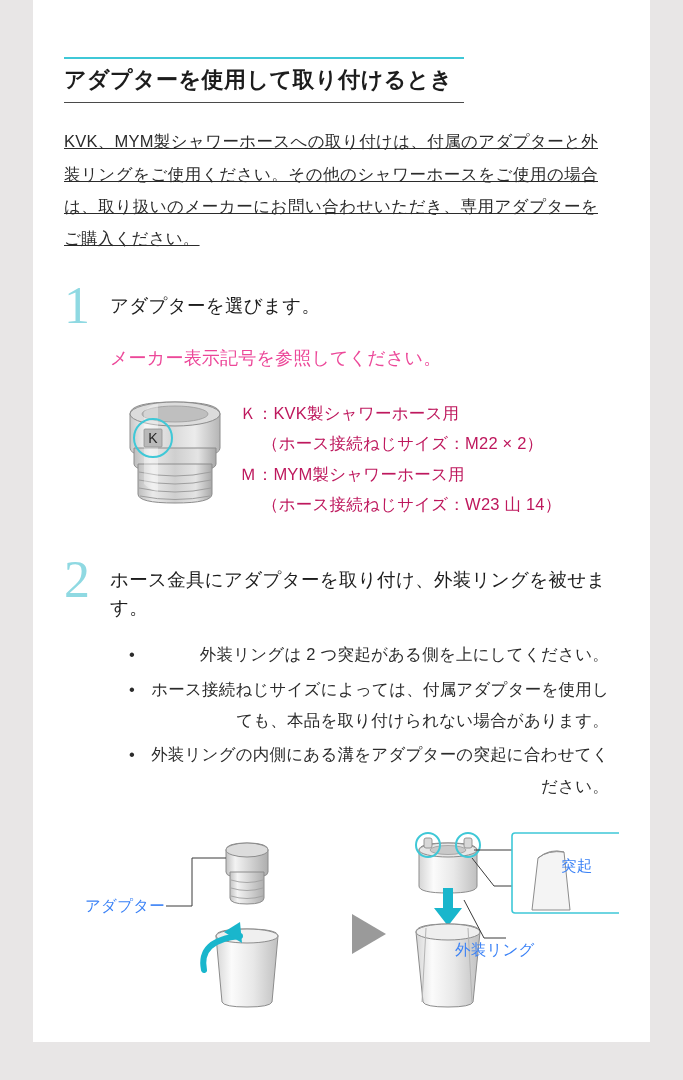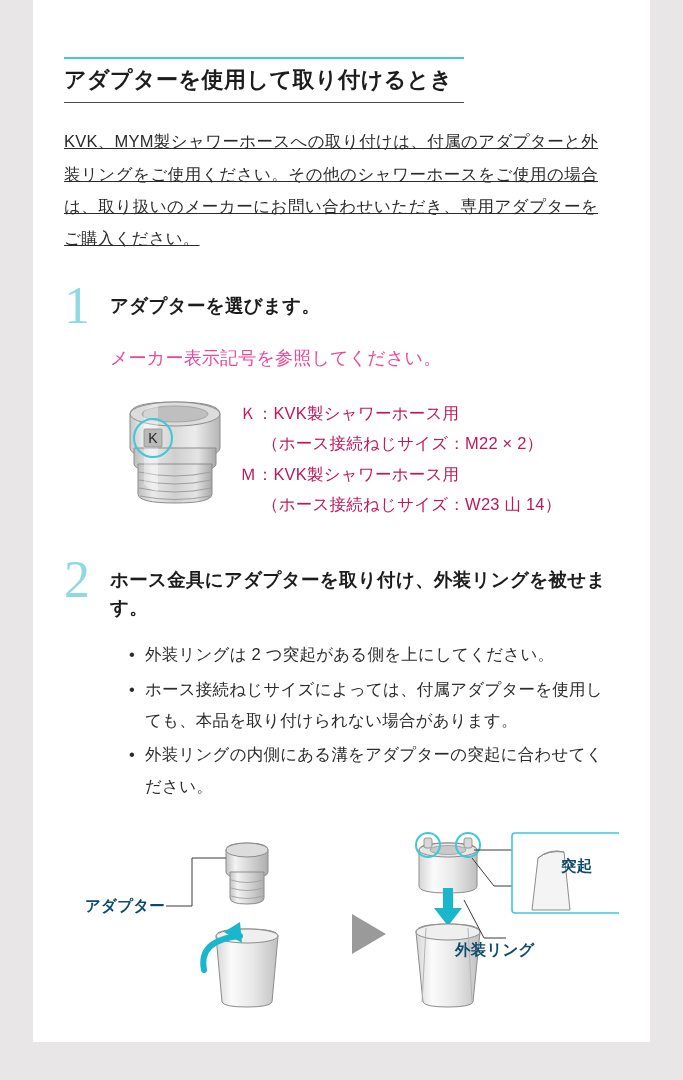--- a/index.html
+++ b/index.html
@@ -70,21 +70,21 @@
     font-size: 52px;
     line-height: 0.92;
     color: #8fd9e2;
     font-family: "Liberation Serif", serif;
     width: 46px;
     flex: 0 0 46px;
     margin-top: -6px;
   }
   .step-title {
     font-size: 18.5px;
-    font-weight: bold;
+    font-weight: normal;
     color: #1c1c1c;
     line-height: 1.5;
     padding-top: 4px;
     letter-spacing: 0.3px;
     flex: 1;
   }
   .step-title.wide { width: 505px; }
 
   
   .step1-note {
@@ -122,41 +122,41 @@
     font-size: 16.5px;
     line-height: 1.9;
     color: #2b2b2b;
     letter-spacing: 0.2px;
     width: 480px;
   }
   .bullet {
     position: relative;
     padding-left: 16px;
     margin-bottom: 3px;
+    text-align: right;
   }
   .bullet::before {
     content: "•";
     position: absolute;
     left: 0;
     top: 0;
   }
 
   
   .figure {
     margin-top: 26px;
     position: relative;
     height: 180px;
     width: 555px;
   }
   .fig-label {
     position: absolute;
     font-size: 15.5px;
-    color: #0c4a6e;
-    letter-spacing: 0.2px;
-    font-weight: bold;
+    color: #3b82f6;
+    letter-spacing: 0.2px;
   }
   svg { display: block; }
 </style>
 </head>
 <body>
 
 <div class="page">
   <div class="page-inner">
 
     <div class="heading-block">
@@ -209,21 +209,21 @@
             <path d="M34 24 q6 -8 14 -8 l0 88 q-8 -2 -14 -8 z" fill="#ffffff" opacity="0.35"></path>
 
             <circle cx="43" cy="50" r="19" fill="none" stroke="#3fc8d7" stroke-width="2"></circle>
             <rect x="34" y="41" width="18" height="18" rx="1" fill="#b9b9b9" stroke="#8f8f8f" stroke-width="0.8"></rect>
             <text x="43" y="55" font-family="Liberation Sans, sans-serif" font-size="14" fill="#262626" text-anchor="middle">K</text>
           </svg>
         </div>
         <div class="legend">
           <div>Ｋ：KVK製シャワーホース用</div>
           <div class="indent">（ホース接続ねじサイズ：M22 × 2）</div>
-          <div>Ｍ：KVK製シャワーホース用</div>
+          <div>Ｍ：MYM製シャワーホース用</div>
           <div class="indent">（ホース接続ねじサイズ：W23 山 14）</div>
         </div>
       </div>
     </div>
 
     <div class="step">
       <div class="step-head">
         <div class="step-num">2</div>
         <div class="step-title wide">ホース金具にアダプターを取り付け、外装リングを被せます。</div>
       </div>

